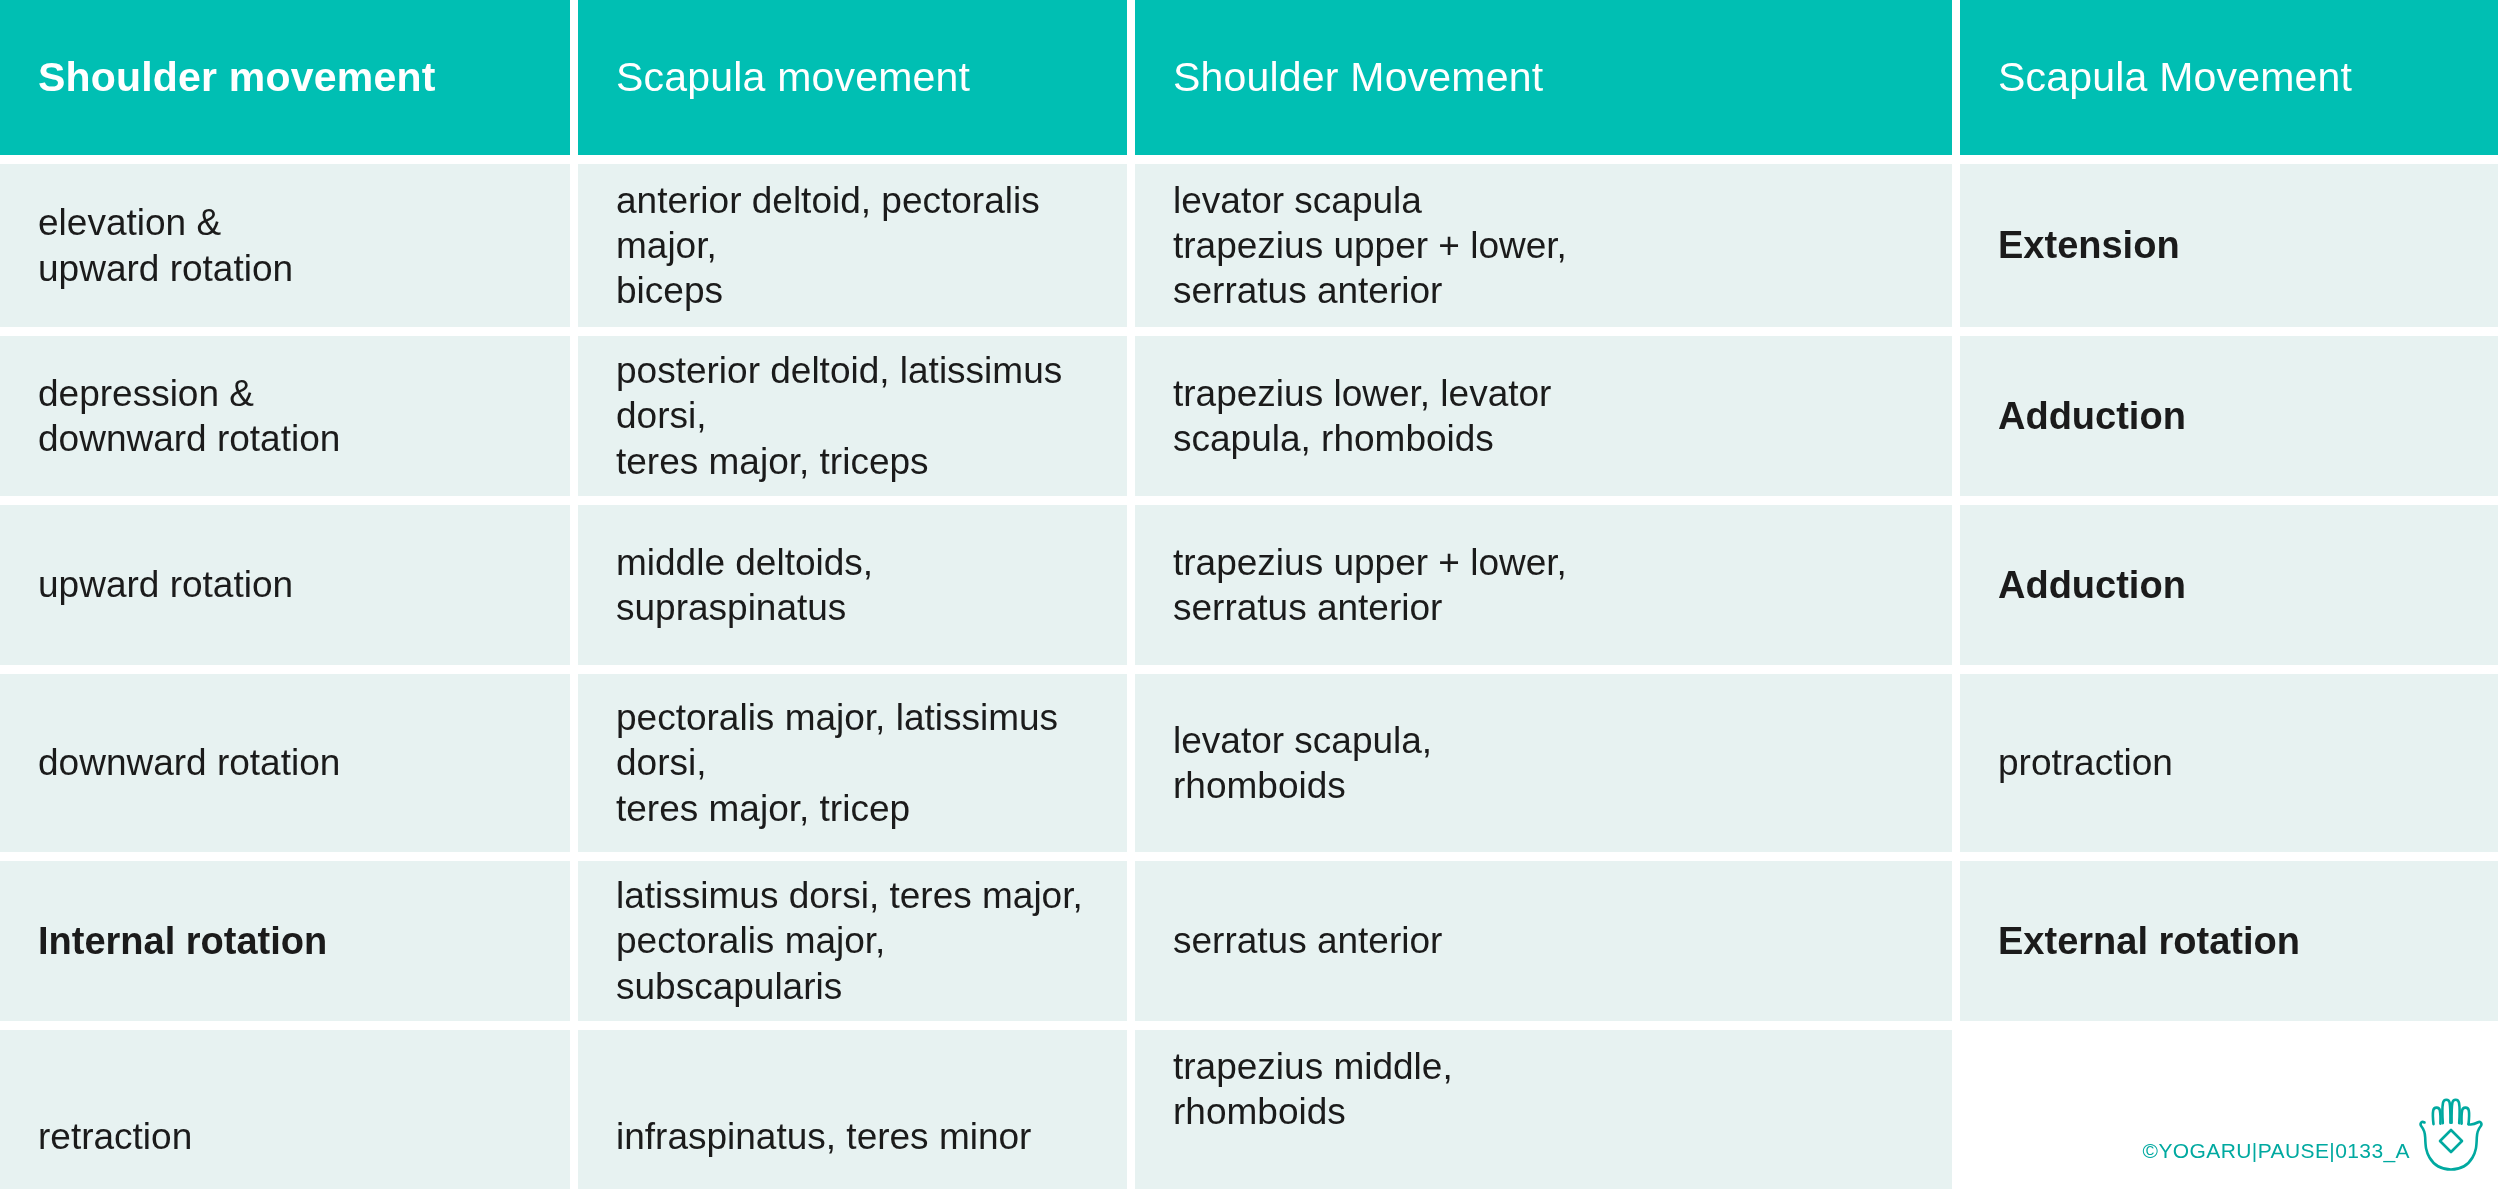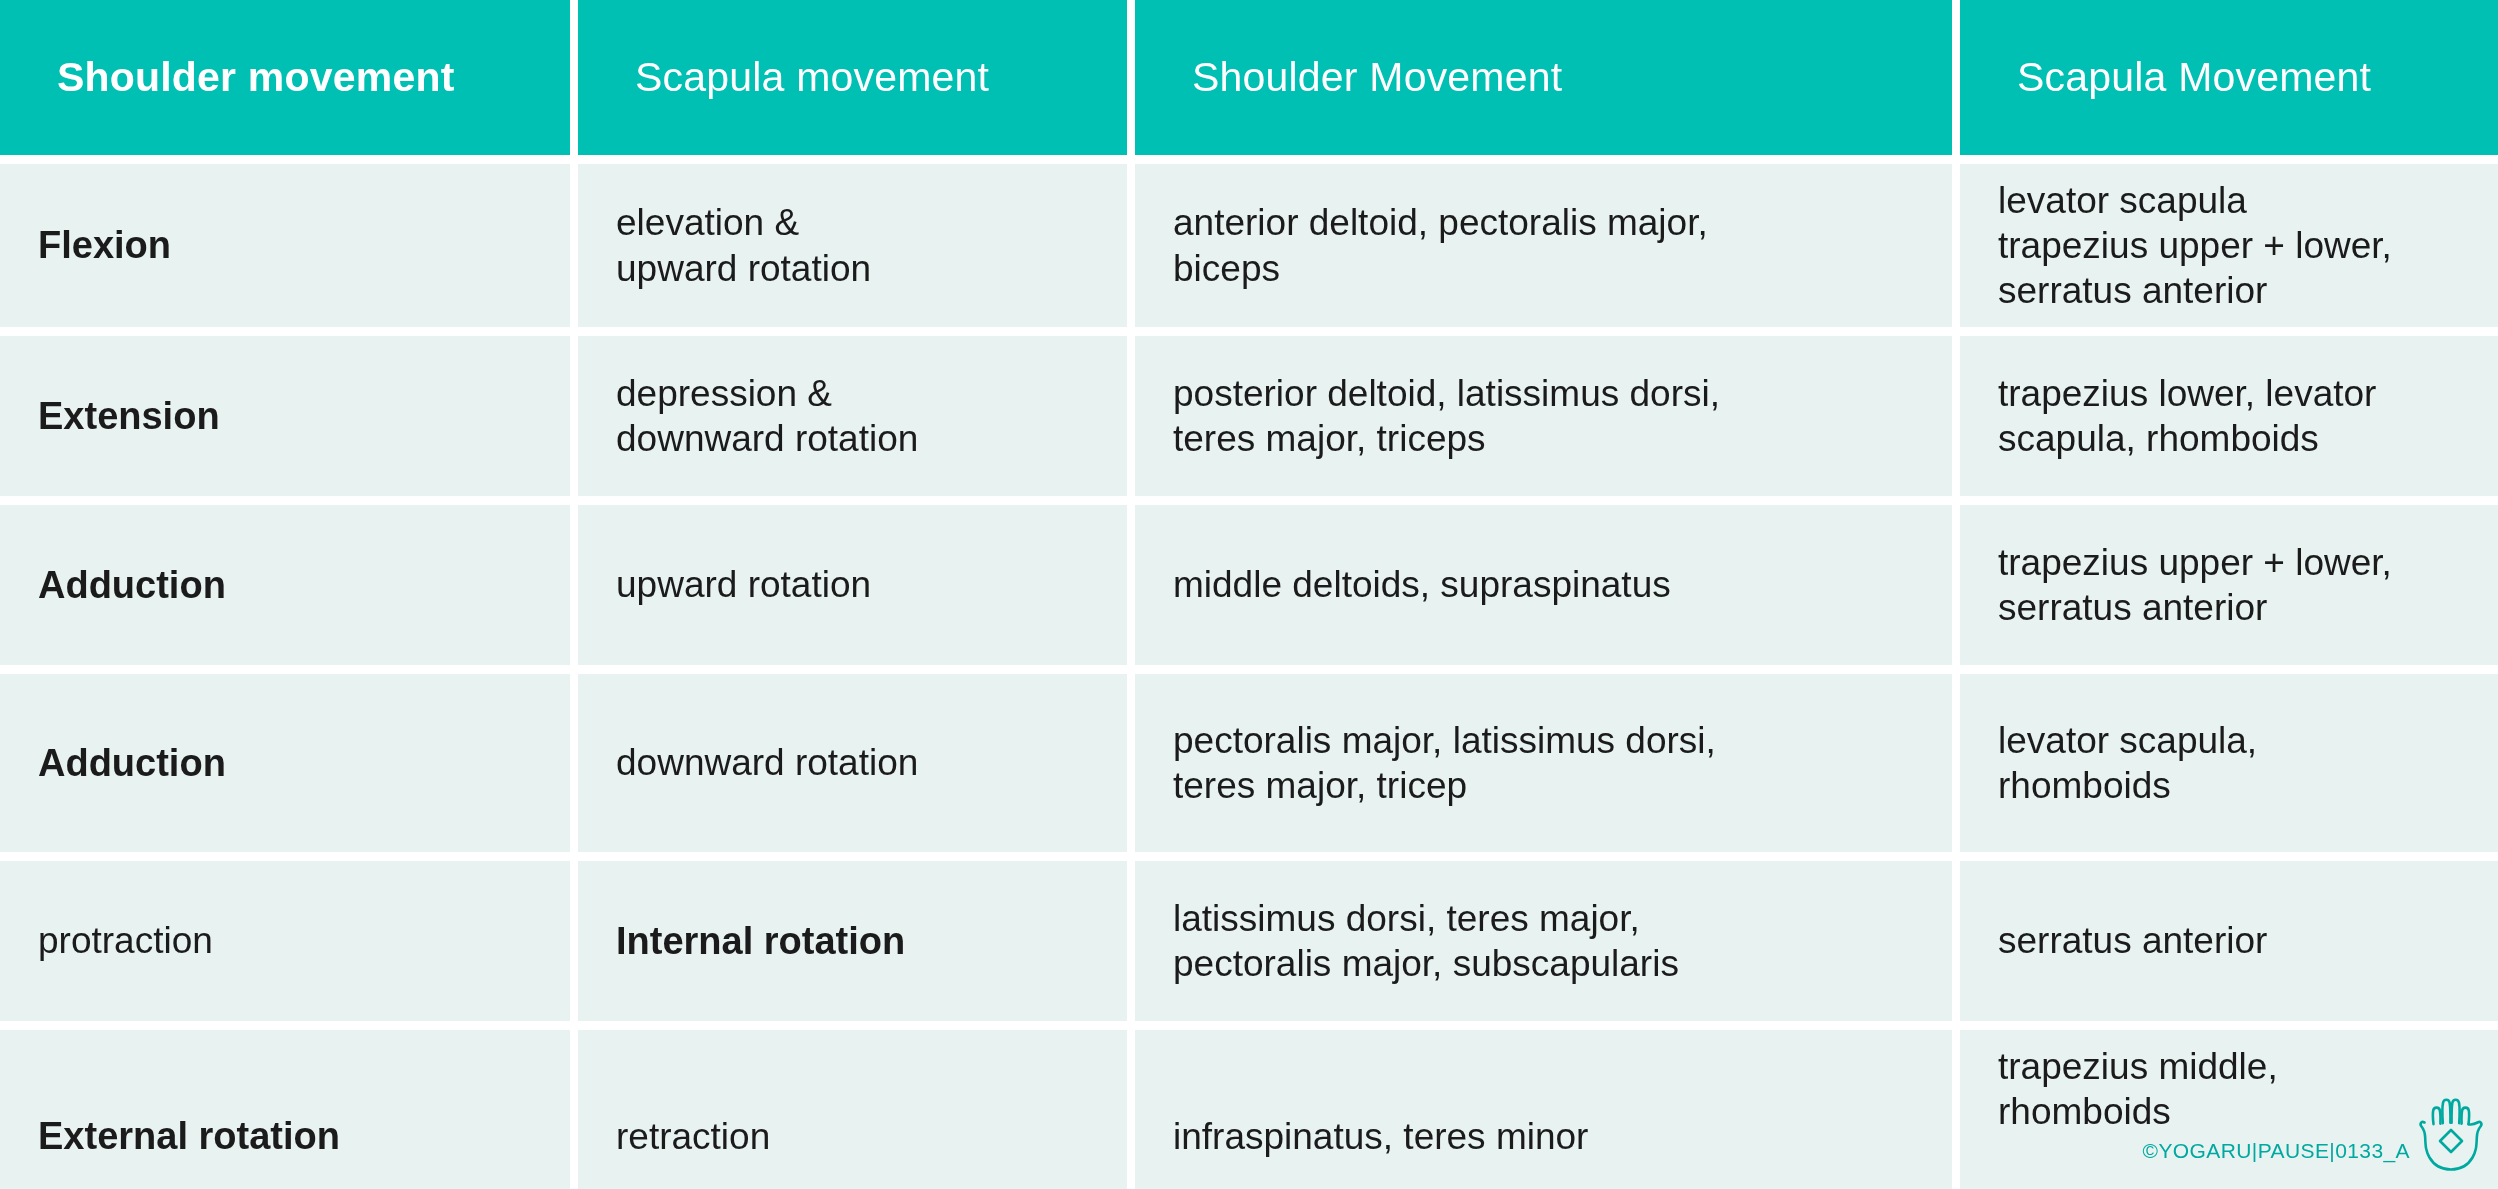--- a/index.html
+++ b/index.html
@@ -38,21 +38,20 @@
     padding: 0 38px;
     overflow: hidden;
   }
   .hcell .htext {
     color: #ffffff;
     font-size: 41px;
     font-weight: 400;
     line-height: 1.15;
     letter-spacing: 0.2px;
     white-space: nowrap;
-    margin-left: 19px;
   }
   .hcell.bold .htext { font-weight: 700; }
 
   
   .cell {
     background: #e7f2f1;
     display: flex;
     align-items: center;
     padding: 0 38px;
     overflow: hidden;
@@ -111,23 +110,20 @@
     <div class="hcell">
       <span class="htext">Scapula movement</span>
     </div>
     <div class="hcell">
       <span class="htext">Shoulder Movement</span>
     </div>
     <div class="hcell">
       <span class="htext">Scapula Movement</span>
     </div>
 
-    <div class="cell movement">
-      <span class="ctext">Flexion</span>
-    </div>
     <div class="cell">
       <span class="ctext">elevation &amp;
 upward rotation</span>
     </div>
     <div class="cell">
       <span class="ctext">anterior deltoid, pectoralis major,
 biceps</span>
     </div>
     <div class="cell top">
       <span class="ctext">levator scapula

